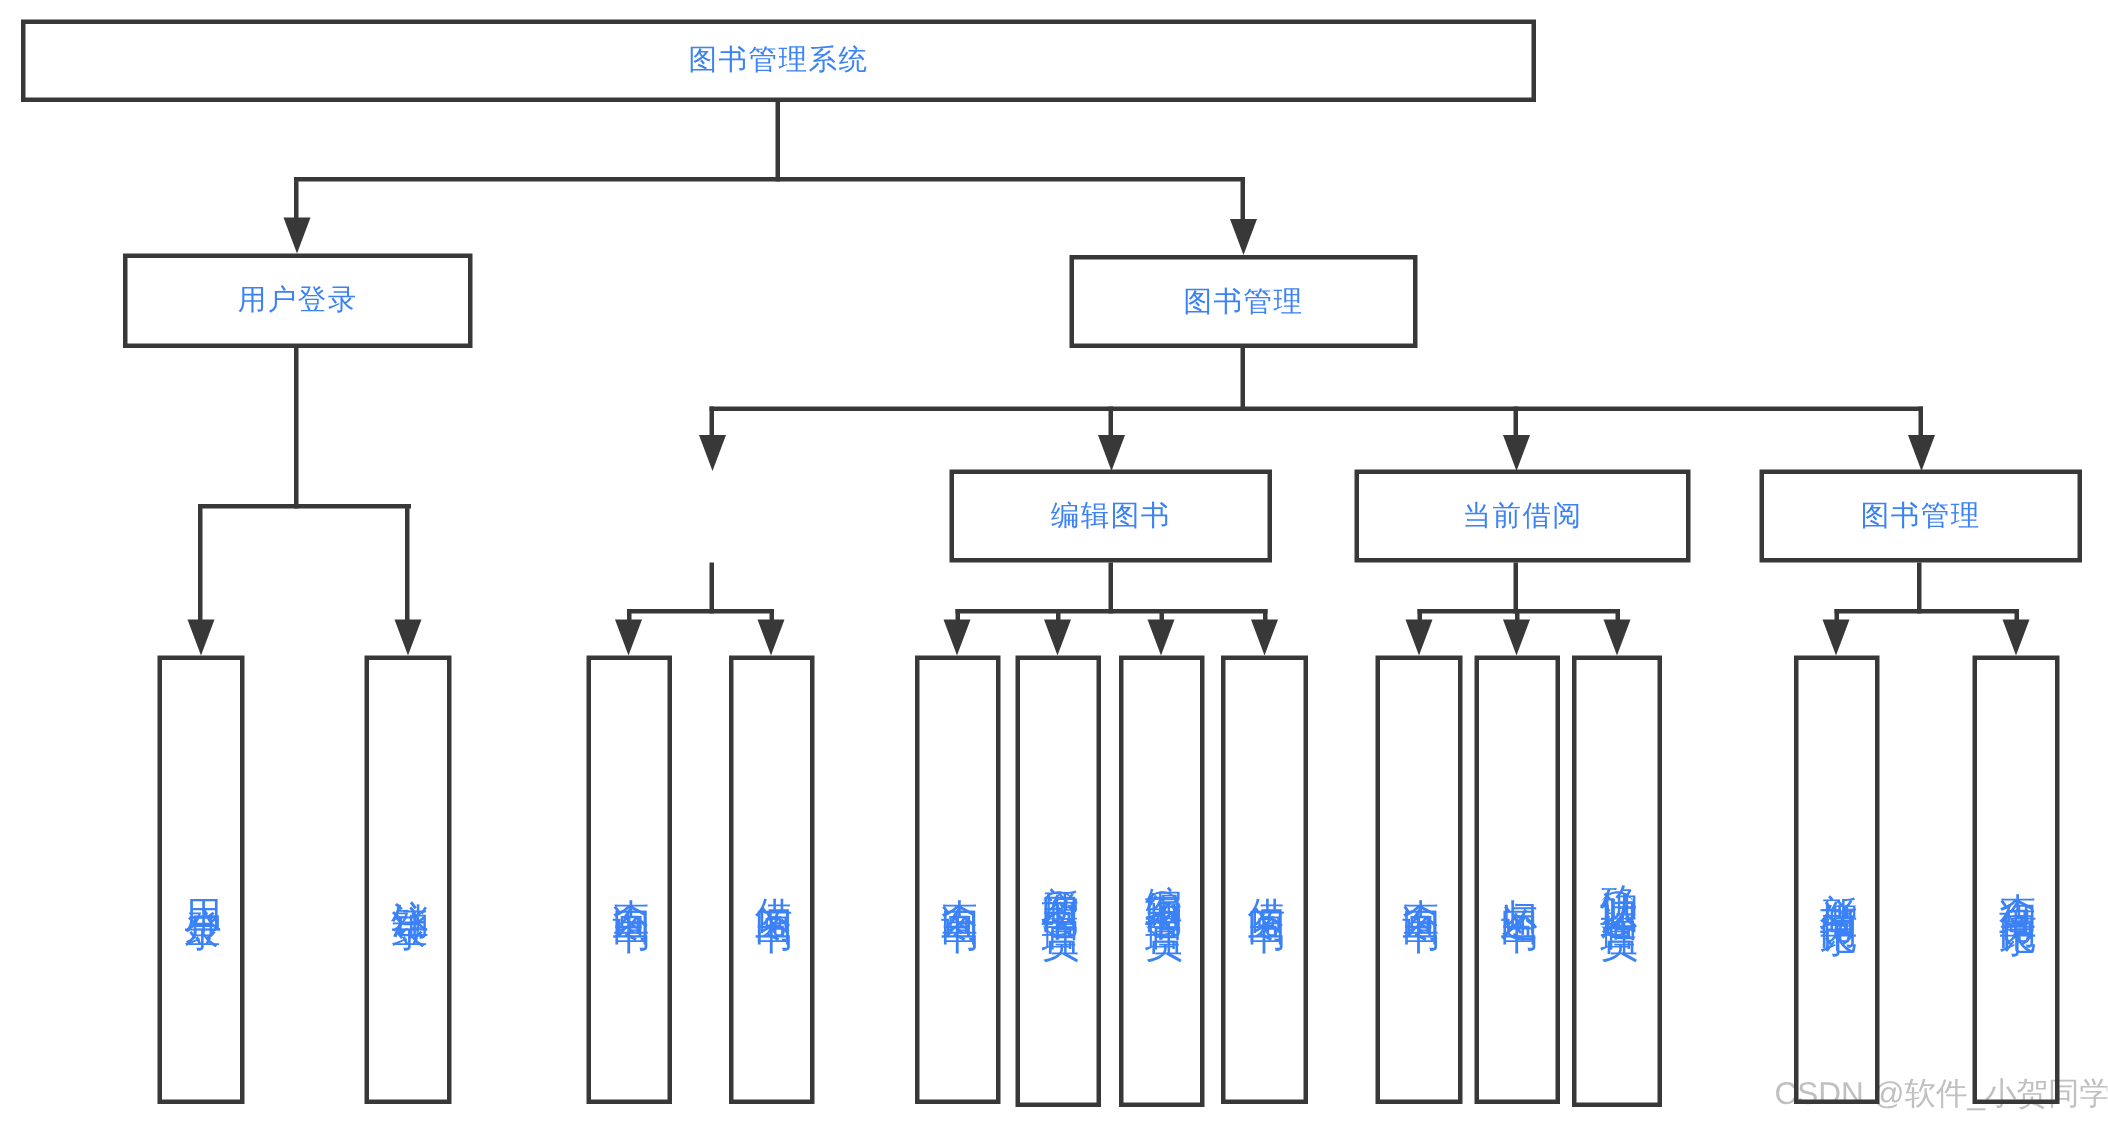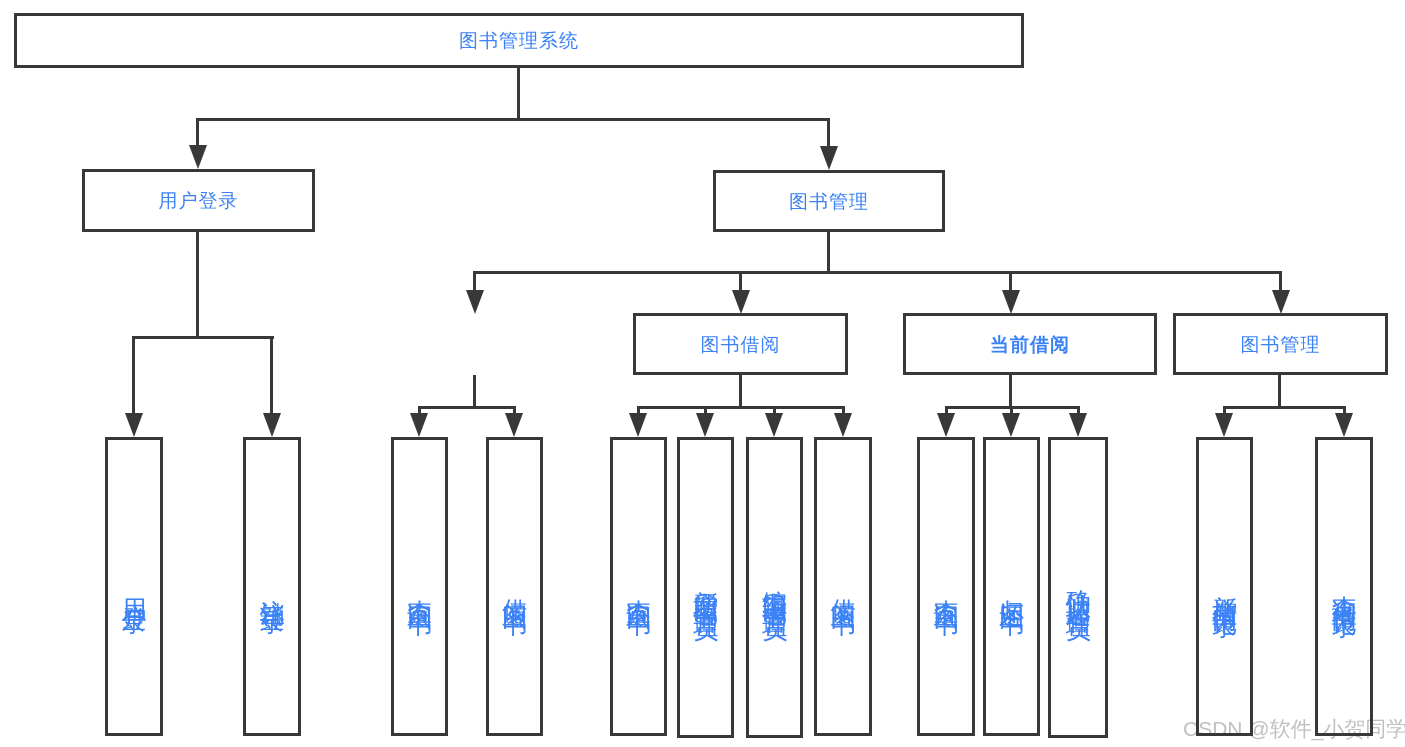--- a/index.html
+++ b/index.html
@@ -72,22 +72,22 @@
 
 <div class="canvas">
 
   <div class="watermark">CSDN @软件_小贺同学</div>
 
   <div class="node hnode" style="left:14px; top:13px; width:1010px; height:55px;">图书管理系统</div>
 
   <div class="node hnode" style="left:82px; top:169px; width:233px; height:63px;">用户登录</div>
   <div class="node hnode" style="left:713px; top:170px; width:232px; height:62px;">图书管理</div>
 
-  <div class="node hnode" style="left:633px; top:313px; width:215px; height:62px;">图书借阅</div>
-  <div class="node hnode" style="left:903px; top:313px; width:254px; height:62px;font-weight:bold;">当前借阅</div>
+  <div class="node hnode" style="left:633px; top:313px; width:215px; height:62px;">编辑图书</div>
+  <div class="node hnode" style="left:903px; top:313px; width:224px; height:62px;">当前借阅</div>
   <div class="node hnode" style="left:1173px; top:313px; width:215px; height:62px;">图书管理</div>
 
   <div class="node vnode" style="left:105px; top:437px; width:58px; height:299px;">用户登录</div>
   <div class="node vnode" style="left:243px; top:437px; width:58px; height:299px;">注销登录</div>
 
   <div class="node vnode" style="left:391px; top:437px; width:57px; height:299px;">查询图书</div>
   <div class="node vnode" style="left:486px; top:437px; width:57px; height:299px;">借阅图书</div>
 
   <div class="node vnode" style="left:610px; top:437px; width:57px; height:299px;">查询图书</div>
   <div class="node vnode" style="left:677px; top:437px; width:57px; height:301px;">新增图书（管理员）</div>

